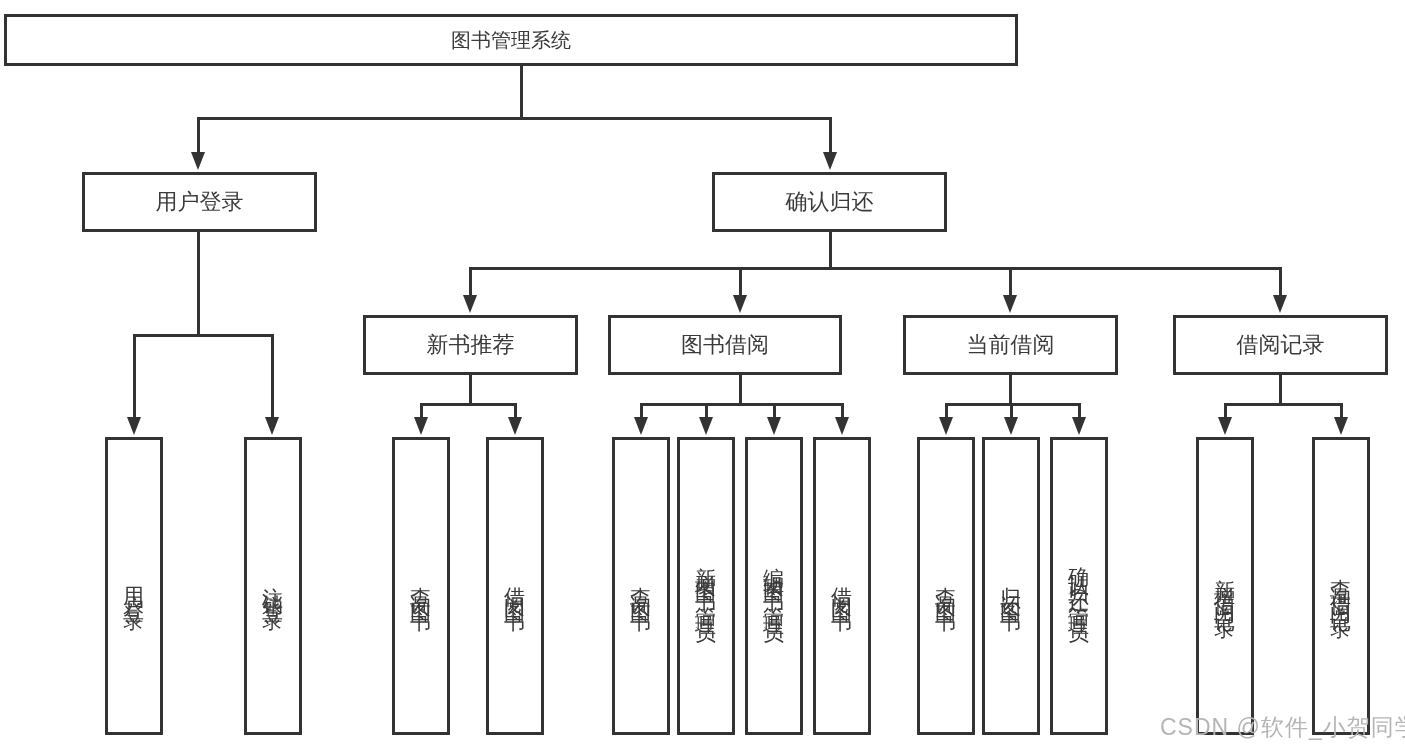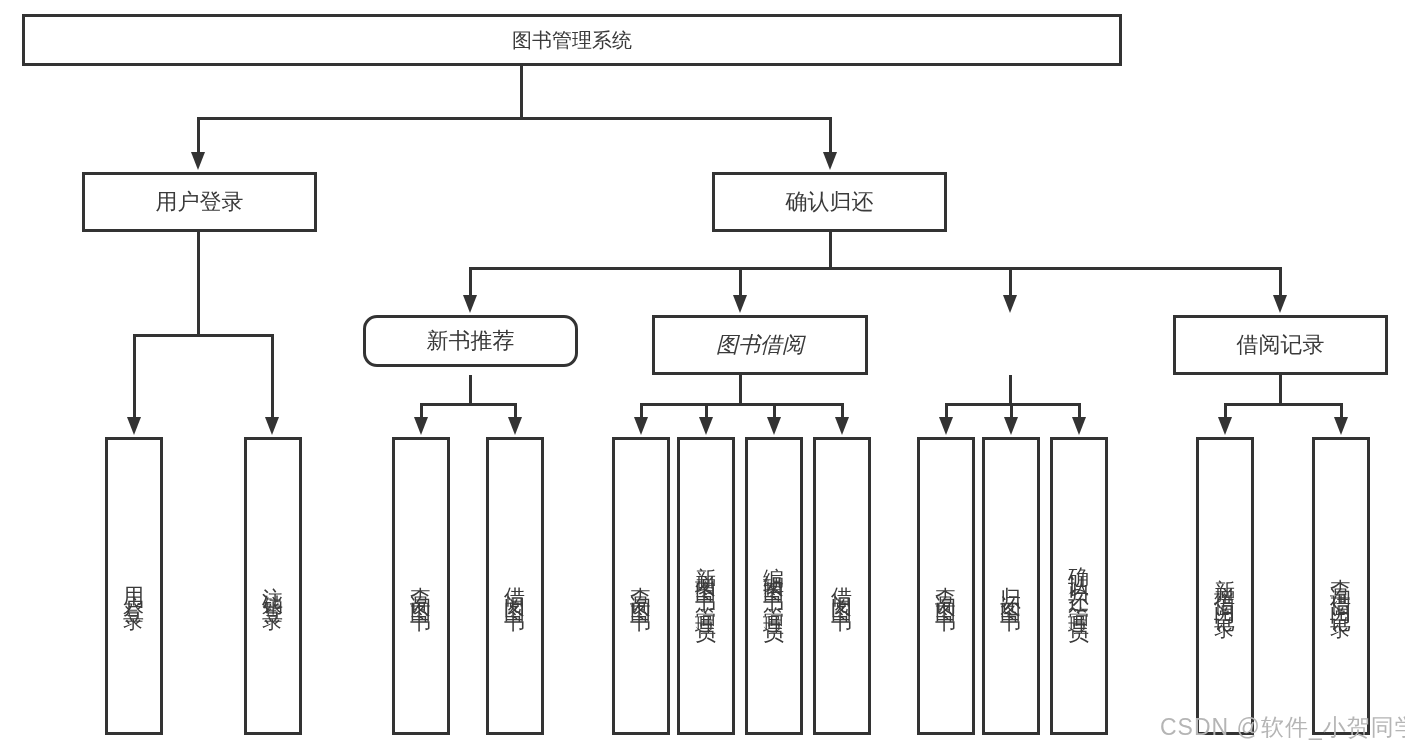--- a/index.html
+++ b/index.html
@@ -36,21 +36,21 @@
     position:absolute; left:1160px; top:712px;
     font-size:23px; color:#b5b5b5; letter-spacing:1px;
     z-index:5; white-space:nowrap;
   }
 </style>
 </head>
 <body>
 
 <div id="canvas">
 
-  <div class="box root-box" style="left:22px; top:14px; width:1100px; height:52px;">图书管理系统</div>
+  <div class="box root-box" style="left:4px; top:14px; width:1014px; height:52px;">图书管理系统</div>
 
   <div class="vline" style="left:519.5px; top:66px; height:53px;"></div>
   <div class="hline" style="left:196.5px; top:117px; width:635px;"></div>
   <div class="vline" style="left:196.5px; top:117px; height:40px;"></div>
   <div class="arrow" style="left:191px; top:152px;"></div>
   <div class="vline" style="left:828.5px; top:117px; height:40px;"></div>
   <div class="arrow" style="left:823px; top:152px;"></div>
 
   <div class="box l2-box" style="left:82px; top:172px; width:235px; height:60px;">用户登录</div>
   <div class="box l2-box" style="left:712px; top:172px; width:235px; height:60px;">确认归还</div>
@@ -66,22 +66,23 @@
   <div class="hline" style="left:468.5px; top:267px; width:813px;"></div>
   <div class="vline" style="left:468.5px; top:267px; height:30px;"></div>
   <div class="arrow" style="left:463px; top:295px;"></div>
   <div class="vline" style="left:738.5px; top:267px; height:30px;"></div>
   <div class="arrow" style="left:733px; top:295px;"></div>
   <div class="vline" style="left:1008.5px; top:267px; height:30px;"></div>
   <div class="arrow" style="left:1003px; top:295px;"></div>
   <div class="vline" style="left:1278.5px; top:267px; height:30px;"></div>
   <div class="arrow" style="left:1273px; top:295px;"></div>
 
-  <div class="box l3-box" style="left:363px; top:315px; width:215px; height:52px;border-radius:14px;">新书推荐</div>
-  <div class="box l3-box" style="left:652px; top:315px; width:216px; height:60px;font-style:italic;">图书借阅</div>
+  <div class="box l3-box" style="left:363px; top:315px; width:215px; height:60px;">新书推荐</div>
+  <div class="box l3-box" style="left:608px; top:315px; width:234px; height:60px;">图书借阅</div>
+  <div class="box l3-box" style="left:903px; top:315px; width:215px; height:60px;">当前借阅</div>
   <div class="box l3-box" style="left:1173px; top:315px; width:215px; height:60px;">借阅记录</div>
 
   <div class="vline" style="left:468.5px; top:375px; height:31px;"></div>
   <div class="hline" style="left:419.5px; top:403px; width:97px;"></div>
   <div class="vline" style="left:419.5px; top:403px; height:16px;"></div>
   <div class="arrow" style="left:414px; top:417px;"></div>
   <div class="vline" style="left:513.5px; top:403px; height:16px;"></div>
   <div class="arrow" style="left:508px; top:417px;"></div>
 
   <div class="vline" style="left:738.5px; top:375px; height:31px;"></div>

